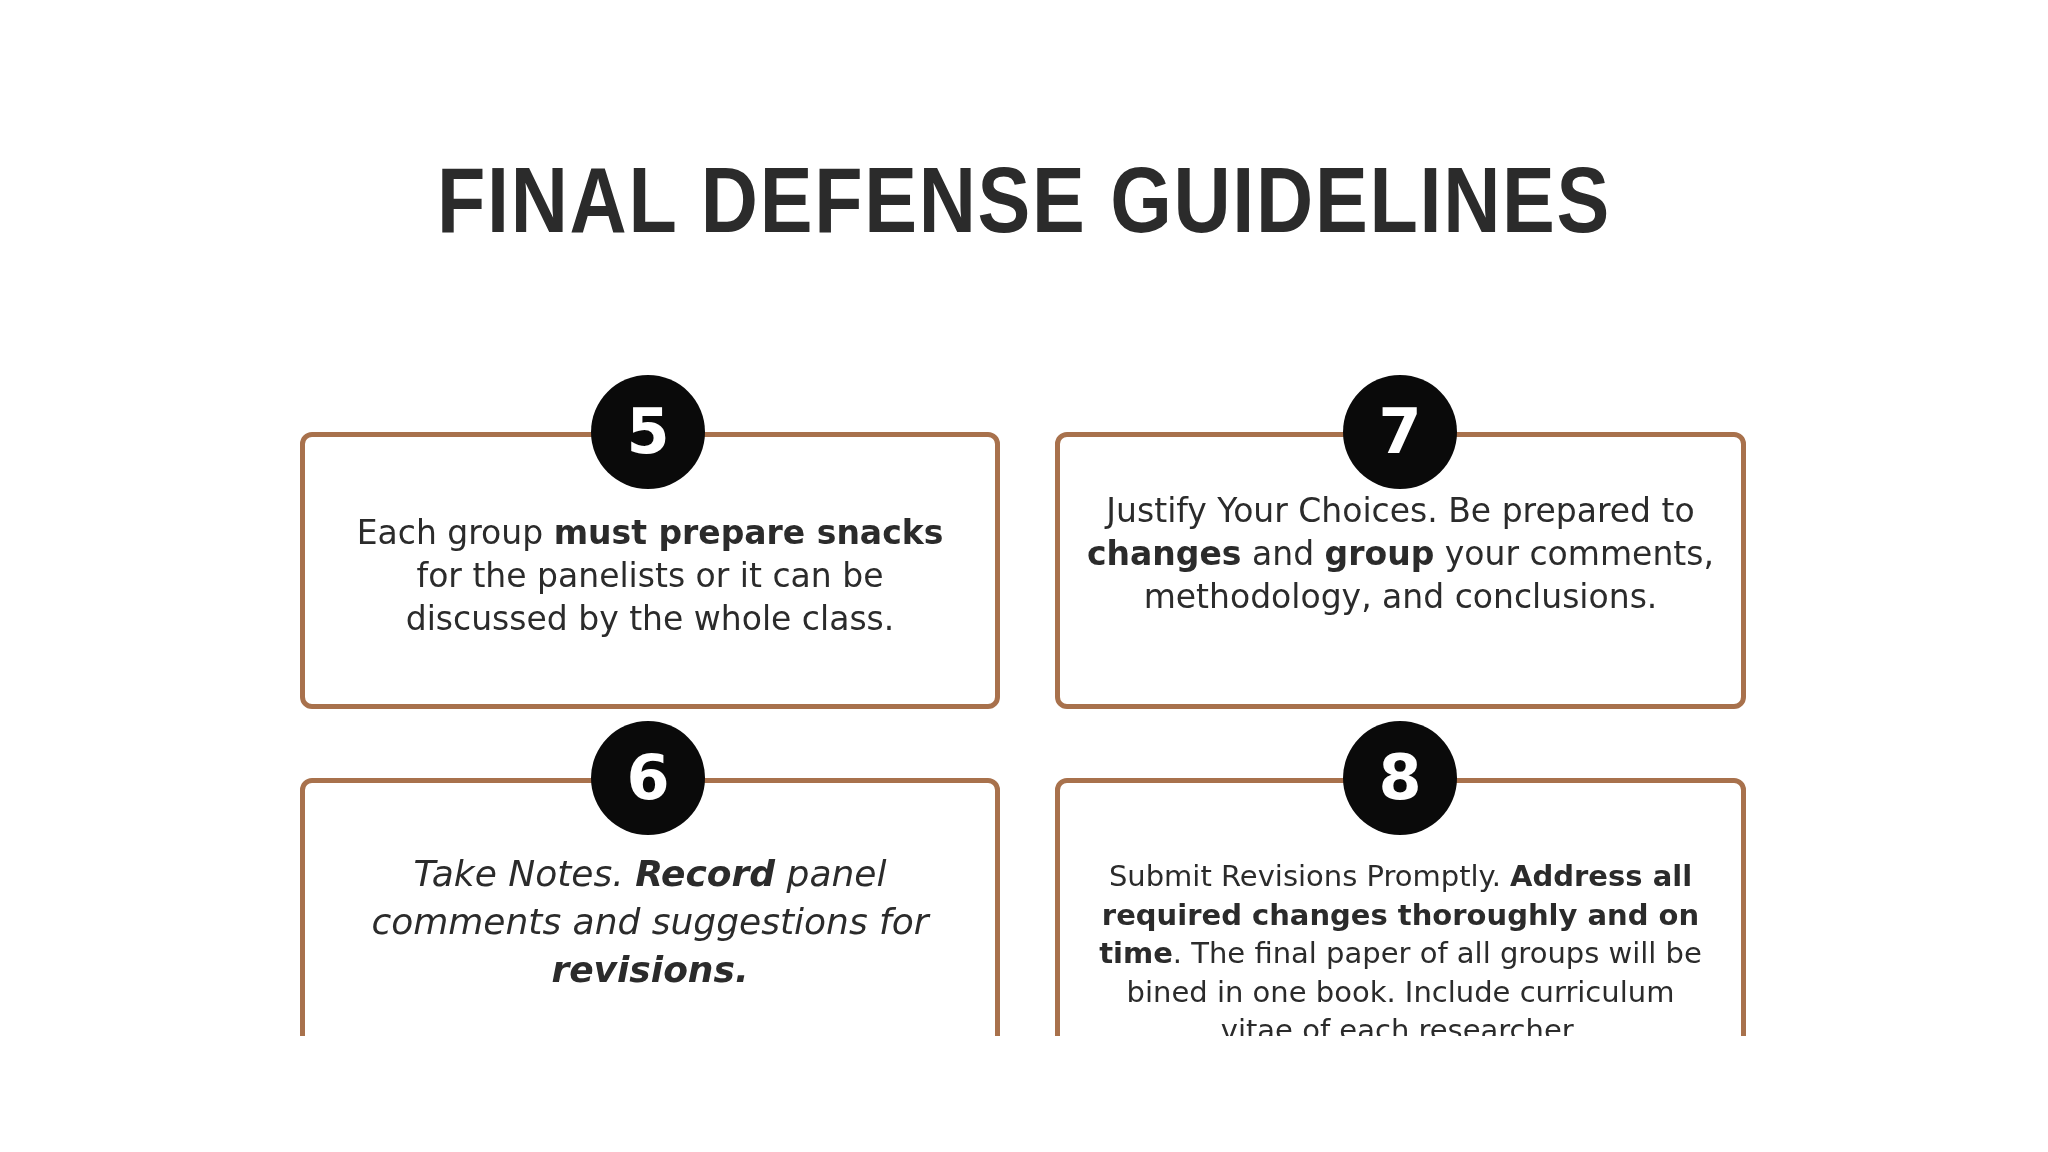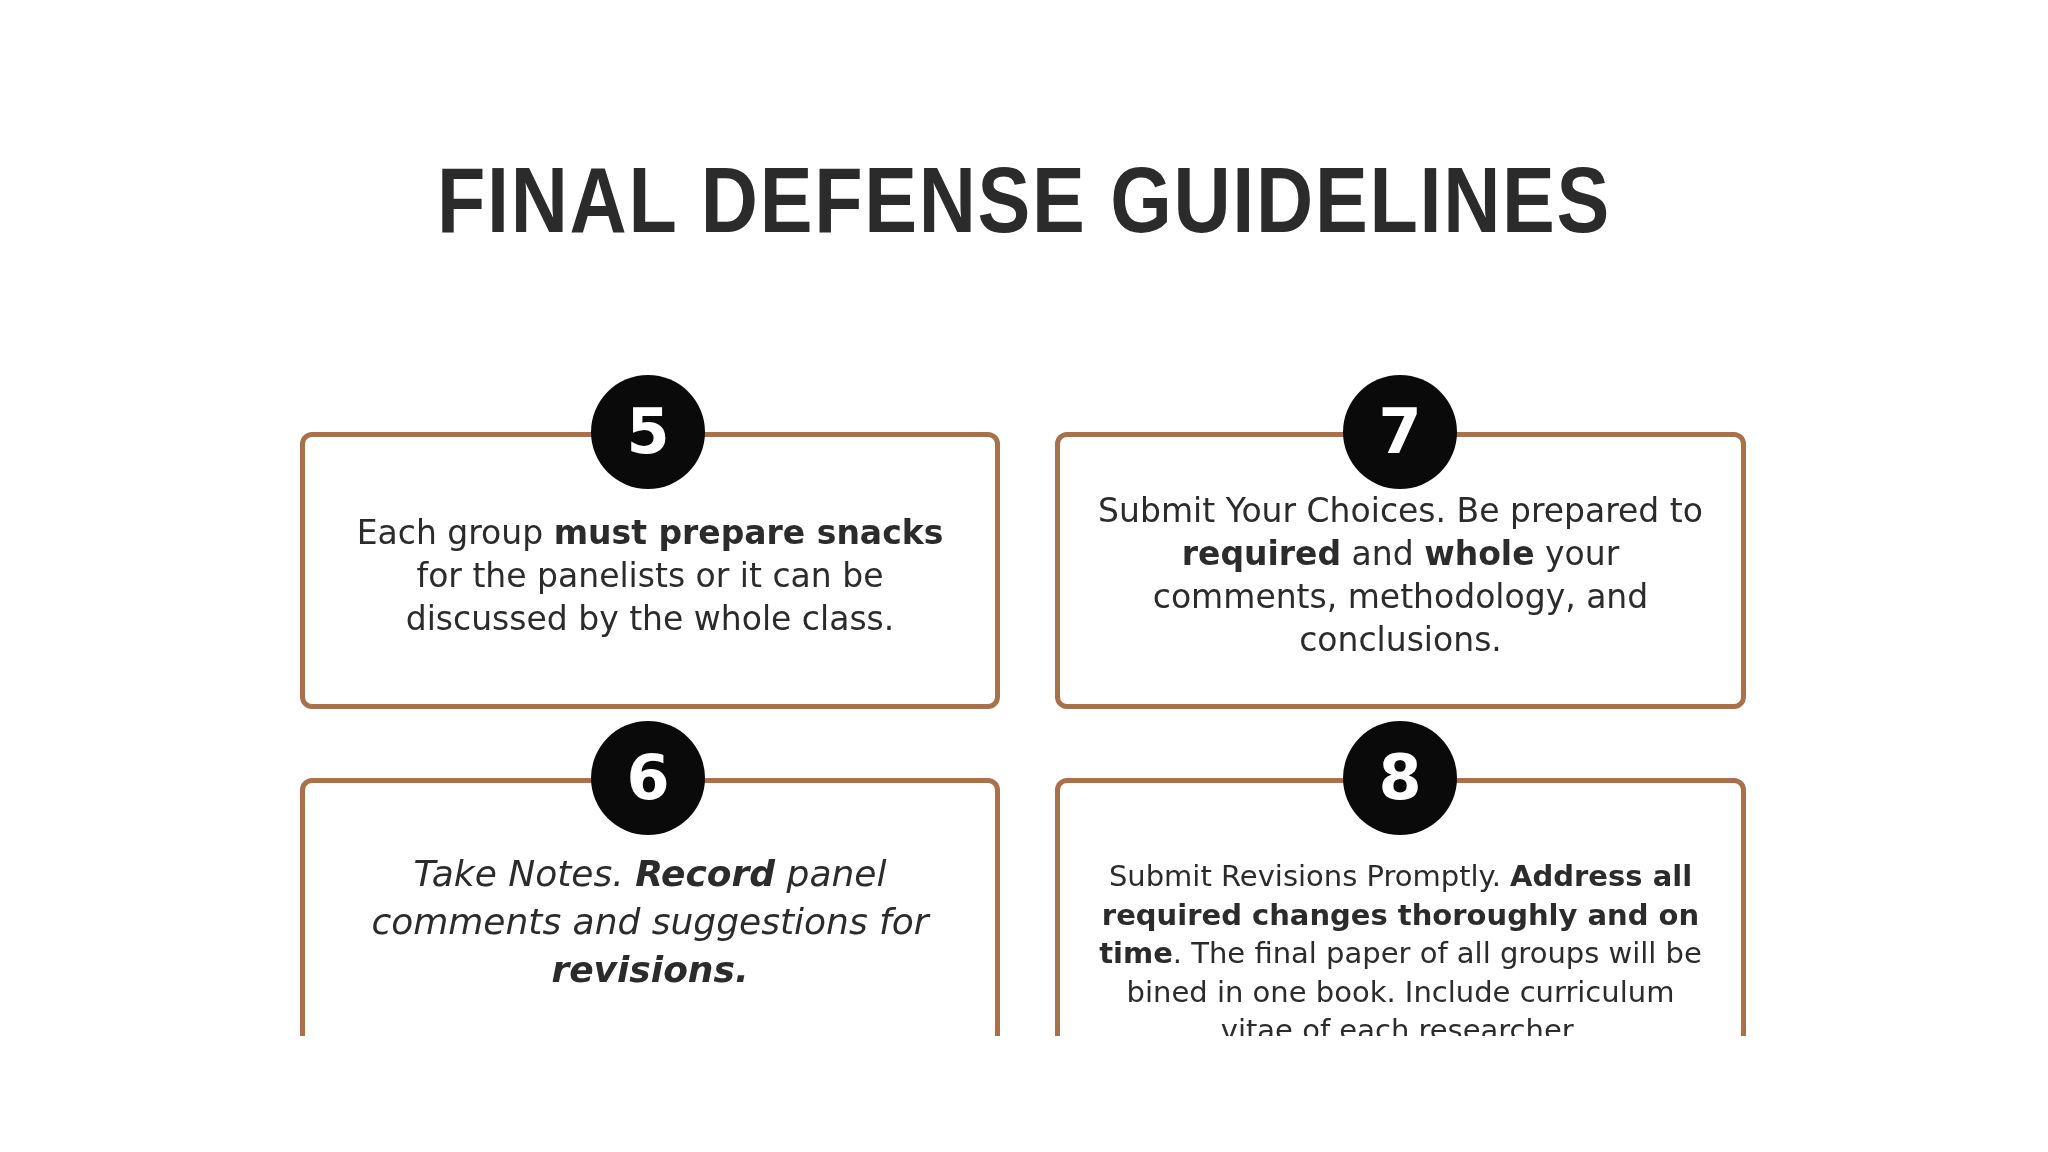--- a/index.html
+++ b/index.html
@@ -96,21 +96,21 @@
   <h1 id="slide-title">FINAL DEFENSE GUIDELINES</h1>
 
   <div class="card card-r1c1">
     <div class="card-text t-r1c1"><span>Each group </span><b>must prepare snacks</b><span> for the panelists or it can be discussed by the whole class.</span></div>
   </div>
   <div class="badge badge-5">
     <span>5</span>
   </div>
 
   <div class="card card-r1c2">
-    <div class="card-text t-r1c2"><span>Submit Your Choices. Be prepared to </span><b>required</b><span> and </span><b>whole</b><span> your comments, methodology, and conclusions.</span></div>
+    <div class="card-text t-r1c2"><span>Justify Your Choices. Be prepared to </span><b>changes</b><span> and </span><b>group</b><span> your comments, methodology, and conclusions.</span></div>
   </div>
   <div class="badge badge-7">
     <span>7</span>
   </div>
 
   <div class="card card-r2c1">
     <div class="card-text t-r2c1"><span>Take Notes. </span><b>Record</b><span> panel comments and suggestions for </span><b>revisions.</b></div>
   </div>
   <div class="badge badge-6">
     <span>6</span>

